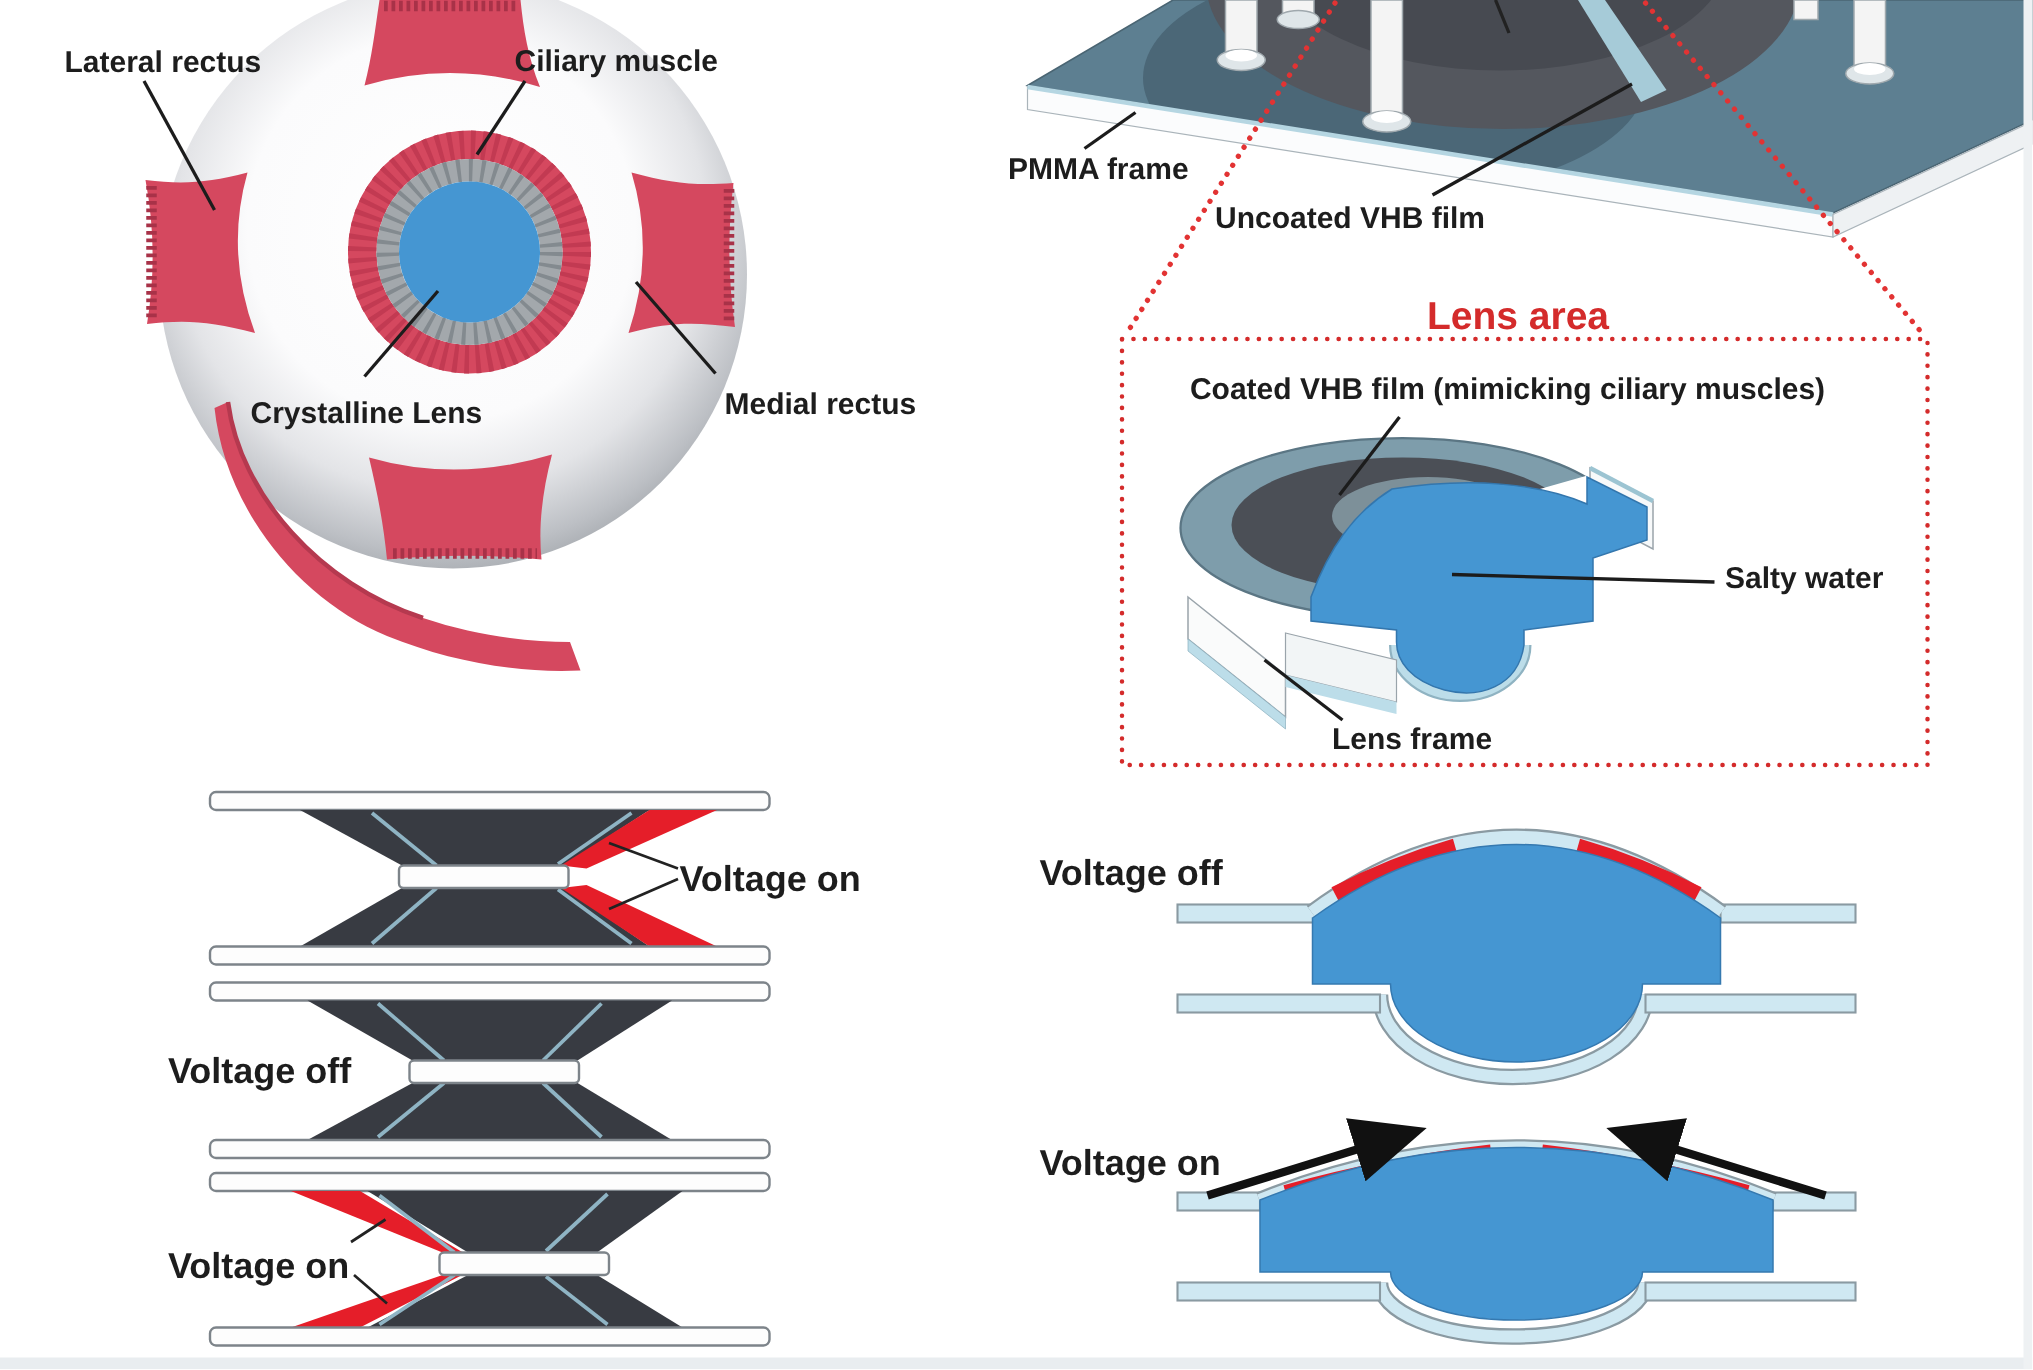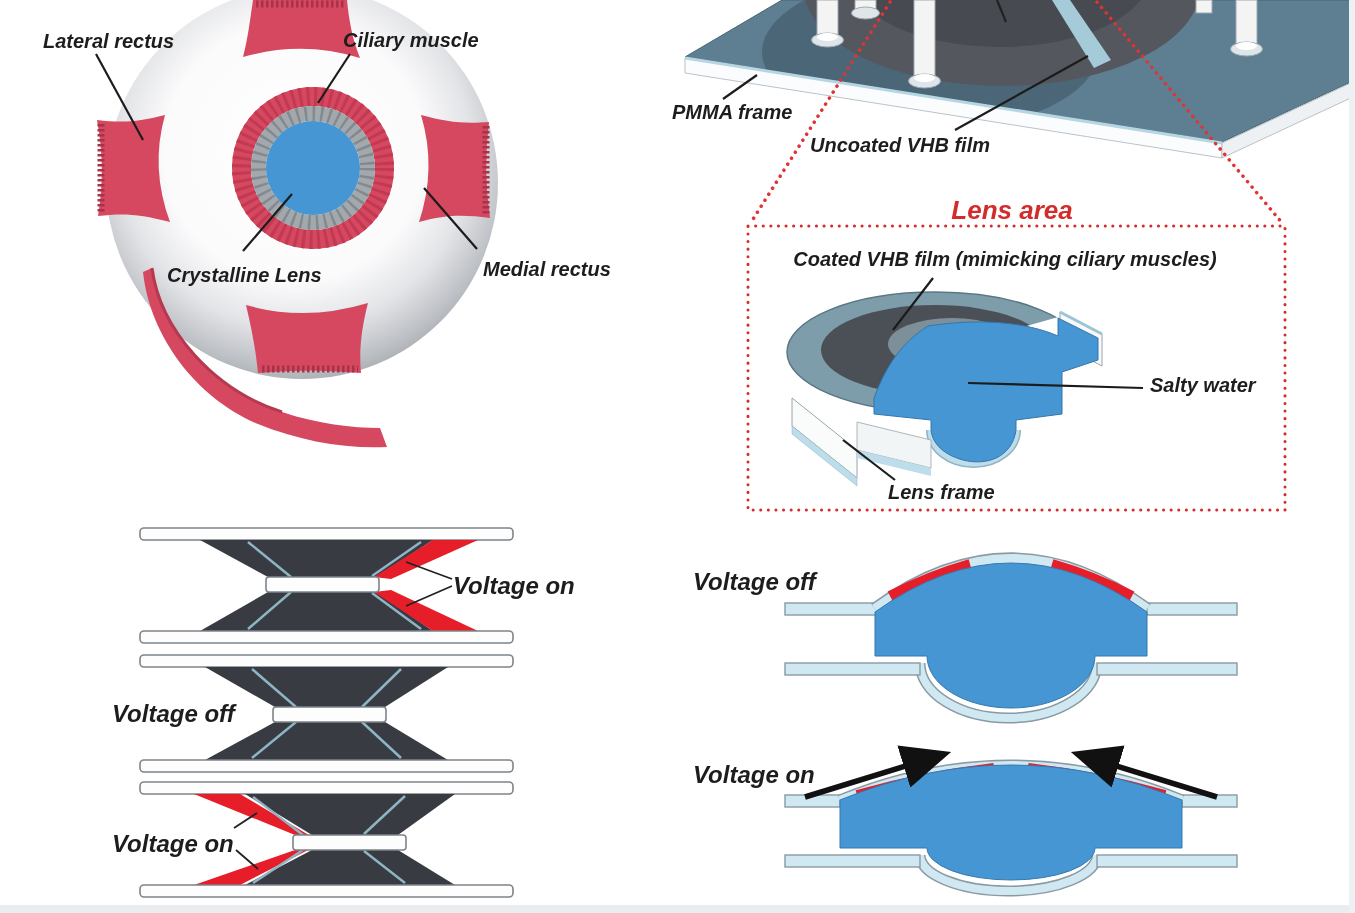--- a/index.html
+++ b/index.html
@@ -1,17 +1,17 @@
 <!DOCTYPE html>
 <html><head>
 <meta charset="utf-8">
 <style>
   html,body{margin:0;padding:0;background:#ffffff;}
   .canvas{position:relative;width:1355px;height:913px;background:#ffffff;overflow:hidden;
-          font-family:"Liberation Sans",sans-serif;font-style:italic;}
+          font-family:"Liberation Sans",sans-serif;}
   svg{position:absolute;left:0;top:0;}
   text{font-family:"Liberation Sans","DejaVu Sans",sans-serif;font-weight:700;fill:#1d1d1d;}
   .lbl{font-size:20px;}
   .lbl-lg{font-size:24px;}
   .red-lbl{fill:#d42b2b;font-size:26px;}
 </style>
 </head>
 <body>
 
 <div class="canvas">

